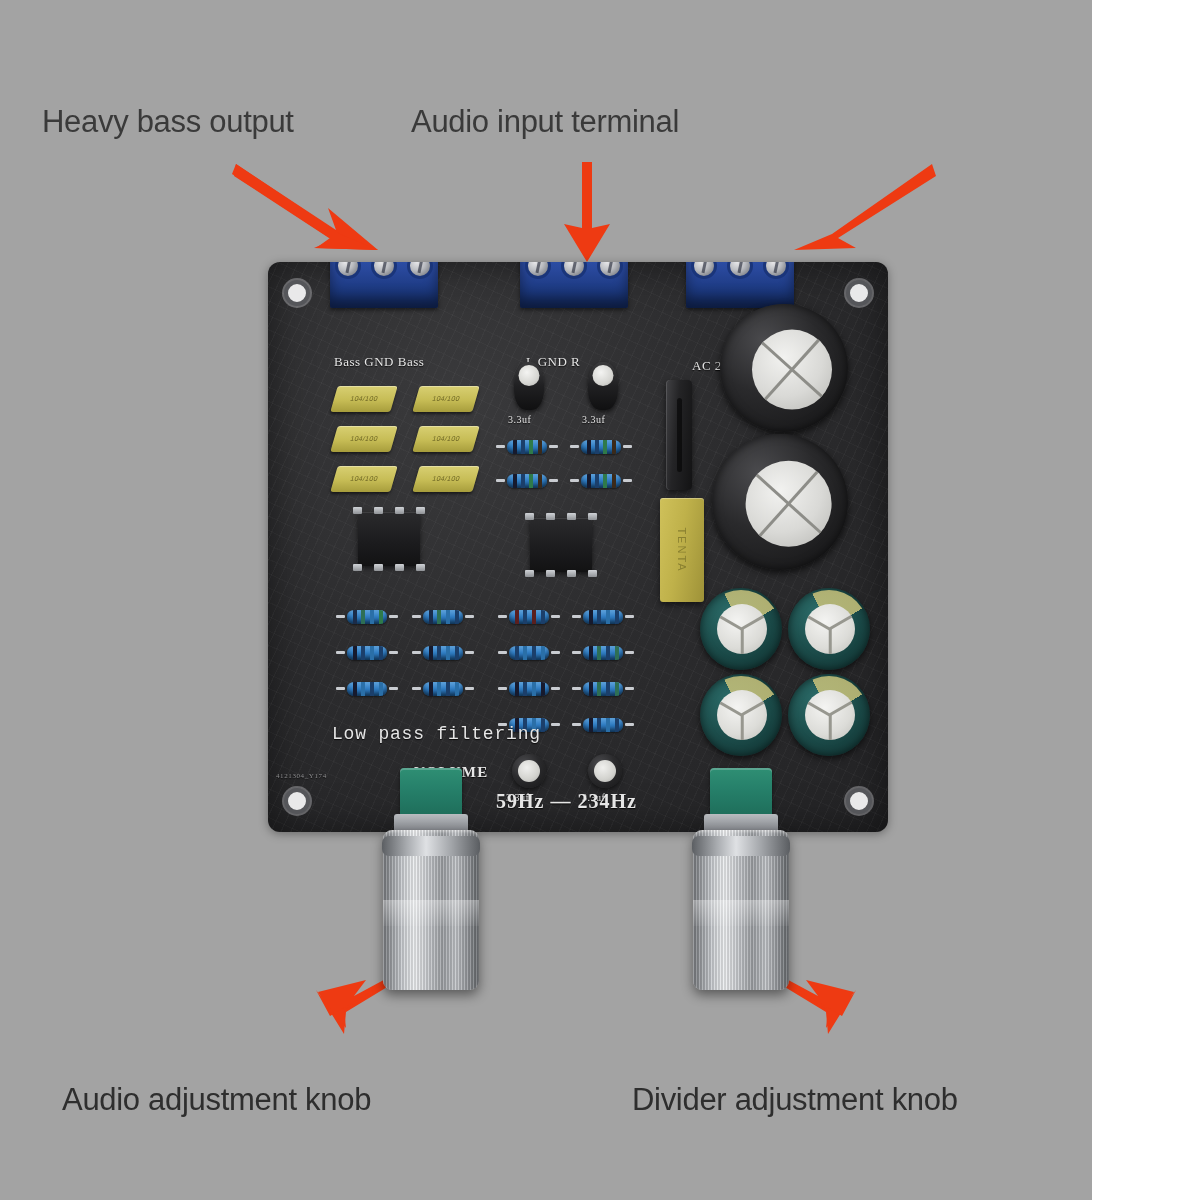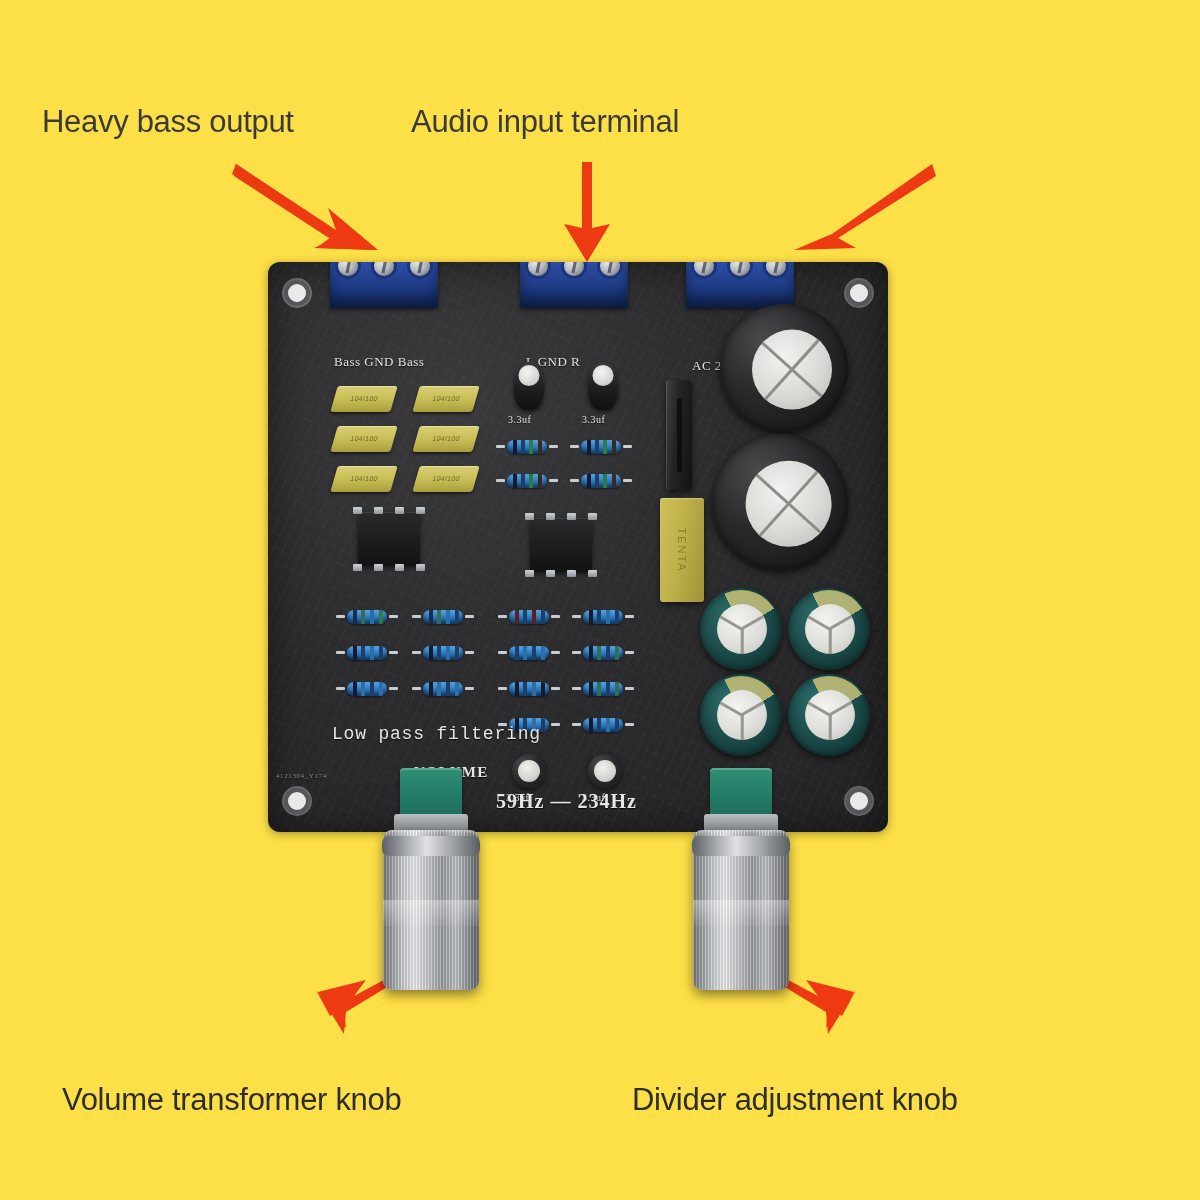--- a/index.html
+++ b/index.html
@@ -5,22 +5,22 @@
   * { box-sizing: border-box; }
   html, body {
     margin: 0; padding: 0;
     width: 1200px; height: 1200px;
     background: #ffffff;
     font-family: "Liberation Sans", sans-serif;
     overflow: hidden;
   }
   #stage {
     position: relative;
-    width: 1200px; height: 1200px;
-    background: #fde047;
+    width: 1092px; height: 1200px;
+    background: #a3a3a3;
   }
 
   
   .callout {
     position: absolute;
     color: #3a3a3a;
     font-family: "Liberation Sans", sans-serif;
     font-size: 31px;
     font-weight: 400;
     letter-spacing: -0.3px;
@@ -667,17 +667,17 @@
   <svg class="arrow" style="left:310px; top:962px;" width="110" height="110" viewBox="0 0 110 110">
     <path d="M96 6 L44 34 L56 18 L8 30 L34 72 L36 50 L92 16 Z" fill="#ee3a12"></path>
     <path d="M98 8 L20 54 L6 28 L36 66 L34 48 L94 14 Z" fill="#ee3a12"></path>
   </svg>
 
   <svg class="arrow" style="left:752px; top:962px;" width="110" height="110" viewBox="0 0 110 110">
     <path d="M14 6 L66 34 L54 18 L102 30 L76 72 L74 50 L18 16 Z" fill="#ee3a12"></path>
     <path d="M12 8 L90 54 L104 28 L74 66 L76 48 L16 14 Z" fill="#ee3a12"></path>
   </svg>
 
-  <div class="callout bottom" style="left:62px; top:1082px;">Volume transformer knob</div>
+  <div class="callout bottom" style="left:62px; top:1082px;">Audio adjustment knob</div>
 
   <div class="callout bottom" style="left:632px; top:1082px;">Divider adjustment knob</div>
 
 </div>
 
 </body></html>

